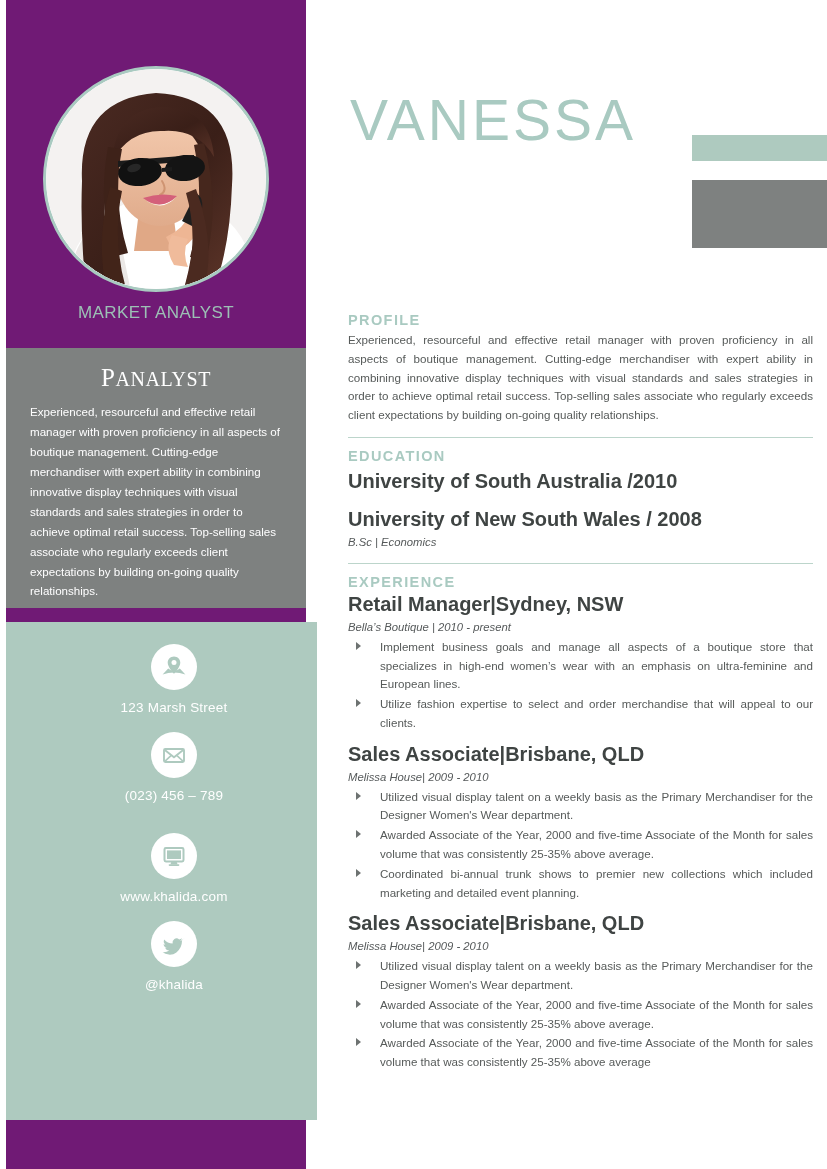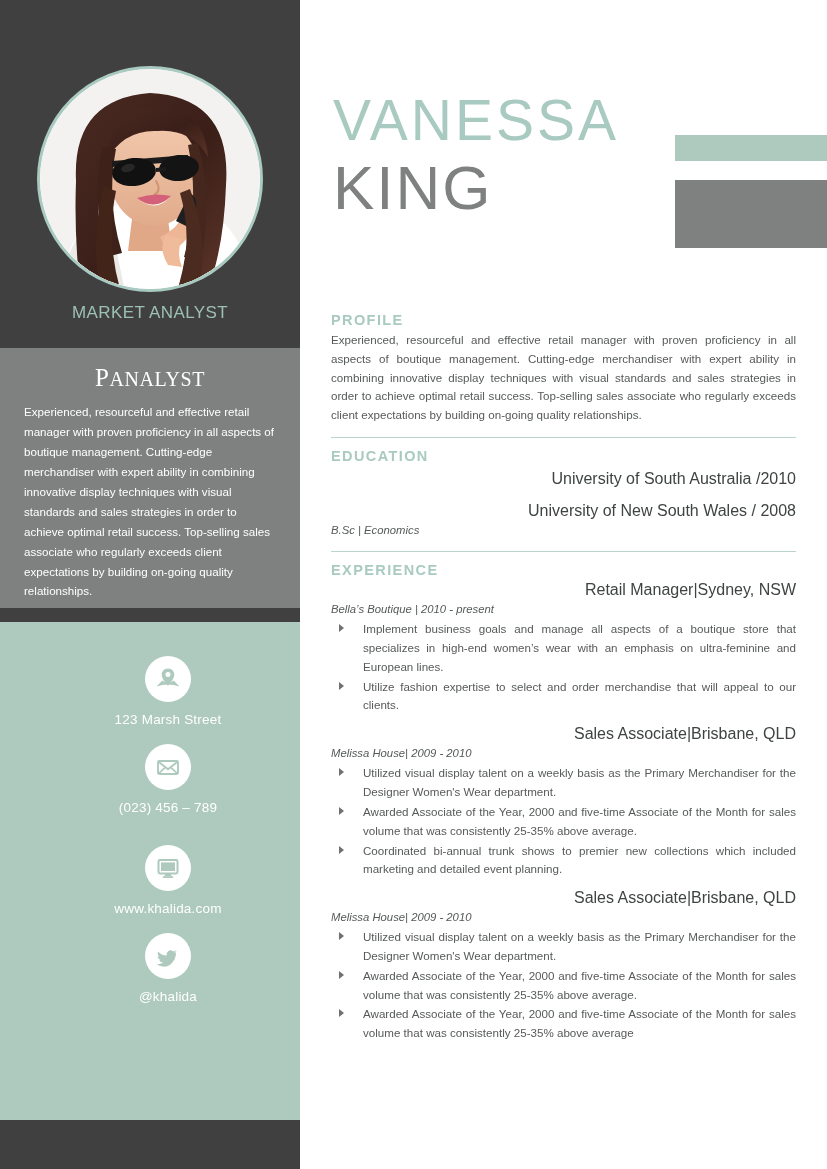--- a/index.html
+++ b/index.html
@@ -6,22 +6,22 @@
   html, body {
     width:827px; height:1169px;
     background:#ffffff;
     font-family:"Liberation Sans", sans-serif;
     overflow:hidden;
   }
   .page { position:relative; width:827px; height:1169px; background:#ffffff; }
 
   
   .sidebar {
-    position:absolute; left:0; top:0; width:300px; height:1169px;
-    background:#404040;
+    position:absolute; left:6px; top:0; width:300px; height:1169px;
+    background:#701a75;
   }
   .photo-wrap {
     position:absolute; left:37px; top:66px; width:226px; height:226px;
   }
   .photo-ring {
     width:226px; height:226px; border-radius:50%;
     border:3px solid #a9cac1;
     overflow:hidden; background:#ffffff;
     position:relative;
   }
@@ -48,39 +48,39 @@
   }
   .profile-head .cap { font-size:25px; }
   .profile-body {
     color:#ffffff; font-size:11.6px; line-height:1.72;
     text-align:left;
   }
 
   .contact-block {
     position:absolute; left:0; top:622px; width:336px; height:498px;
     background:#aecabf;
-    padding-top:34px;
+    padding-top:22px;
   }
   .contact-item { text-align:center; margin-bottom:0; }
   .icon-circle {
     width:46px; height:46px; border-radius:50%;
     background:#ffffff; display:inline-flex;
     align-items:center; justify-content:center;
     margin-bottom:8px;
   }
   .icon-circle svg { display:block; }
   .contact-text {
     color:#ffffff; font-size:13.5px; line-height:1.45;
     letter-spacing:0.2px;
   }
   .gap-a { height:14px; }
 
   
   .main {
-    position:absolute; left:300px; top:0; width:475px; height:1169px;
+    position:absolute; left:317px; top:0; width:475px; height:1169px;
     background:#ffffff;
   }
   .name-wrap { position:absolute; left:33px; top:92px; }
   .first-name {
     font-size:57px; font-weight:300; letter-spacing:3px;
     color:#a9cac1; line-height:1.0;
   }
   .last-name {
     font-size:62px; font-weight:300; letter-spacing:2px;
     color:#7e8180; line-height:1.08; margin-top:6px;
@@ -100,23 +100,22 @@
     letter-spacing:1.4px; margin-bottom:3px;
   }
   .body-text {
     color:#565a59; font-size:11.6px; line-height:1.62;
     text-align:justify;
   }
   .divider {
     height:1px; background:#bcd5cb; margin:12px 0 10px 0;
   }
   .entry-title {
-    color:#3f4443; font-size:16px; font-weight:normal;
+    color:#3f4443; font-size:20px; font-weight:bold;
     line-height:1.45;
-    text-align:right;
   }
   .entry-sub {
     color:#55595a; font-size:11.3px; font-style:italic;
     line-height:1.5; margin-bottom:2px;
   }
   .entry-gap { height:9px; }
   ul.bullets { list-style:none; margin:1px 0 7px 0; }
   ul.bullets li {
     position:relative; padding-left:32px;
     color:#565a59; font-size:11.6px; line-height:1.62;
@@ -257,21 +256,20 @@
         <div class="contact-text">@khalida</div>
       </div>
 
     </div>
   </div>
 
   <div class="main">
 
     <div class="name-wrap">
       <div class="first-name">VANESSA</div>
-      <div class="last-name">KING</div>
     </div>
     <div class="bar-green"></div>
     <div class="bar-gray"></div>
 
     <div class="content">
 
       <div class="sec-head">PROFILE</div>
       <div class="body-text">Experienced, resourceful and effective retail manager with proven proficiency in all aspects of boutique management. Cutting-edge merchandiser with expert ability in combining innovative display techniques with visual standards and sales strategies in order to achieve optimal retail success. Top-selling sales associate who regularly exceeds client expectations by building on-going quality relationships.</div>
       <div class="divider"></div>
 

